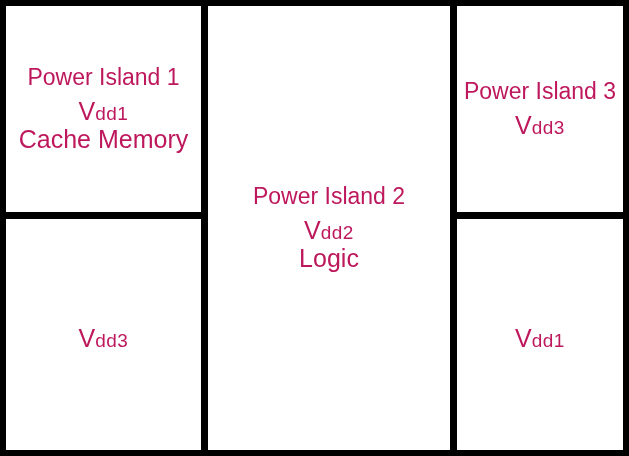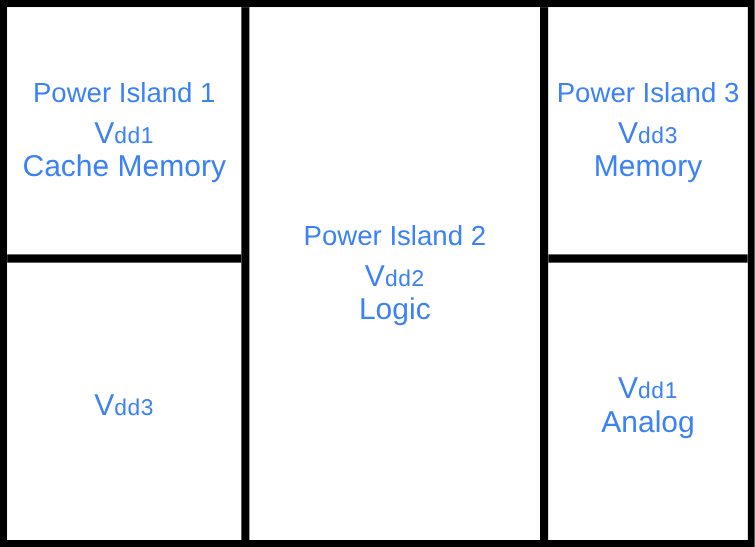--- a/index.html
+++ b/index.html
@@ -8,21 +8,21 @@
     background: #ffffff;
   }
   .figure {
     width: 629px;
     height: 456px;
     box-sizing: border-box;
     border: 6px solid #000000;
     background: #ffffff;
     display: flex;
     font-family: "Liberation Sans", sans-serif;
-    color: #3b82f6;
+    color: #be185d;
   }
   .col {
     display: flex;
     flex-direction: column;
     box-sizing: border-box;
   }
   .col-left {
     width: 202px;
     border-right: 7px solid #000000;
   }
@@ -99,23 +99,21 @@
       <div class="island-component">Logic</div>
     </div>
 
   </div>
 
   <div class="col col-right">
 
     <div class="cell cell-top">
       <div class="island-title">Power Island 3</div>
       <div class="island-vdd"><span>V</span><span class="vdd-sub">dd3</span></div>
-      <div class="island-component">Memory</div>
     </div>
 
     <div class="cell cell-bottom">
       <div class="island-vdd"><span>V</span><span class="vdd-sub">dd1</span></div>
-      <div class="island-component">Analog</div>
     </div>
 
   </div>
 
 </div>
 
 </body></html>

